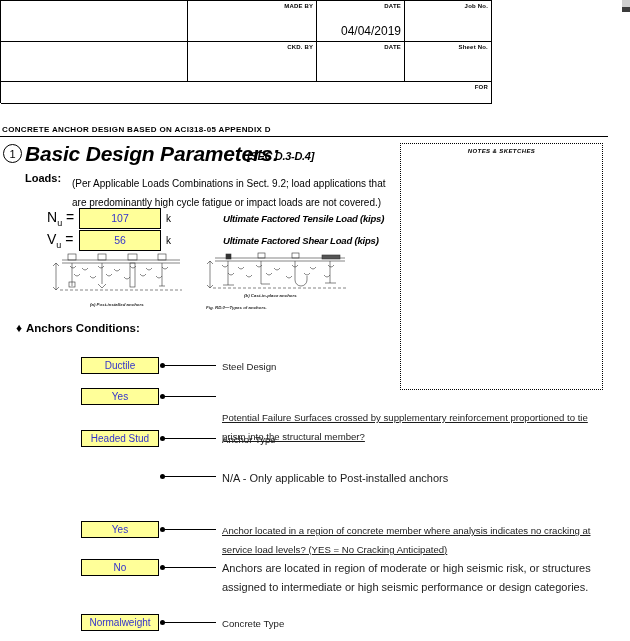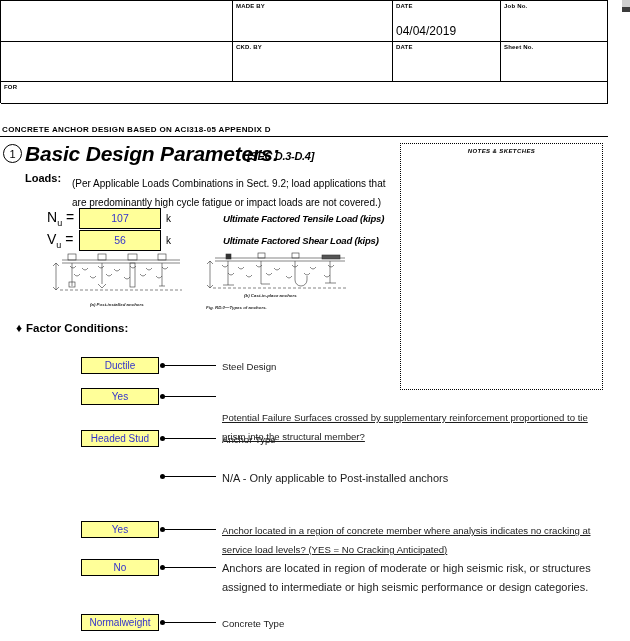--- a/index.html
+++ b/index.html
@@ -14,25 +14,26 @@
     overflow: hidden;
     font-family: "Liberation Sans", sans-serif;
     color: #000000;
   }
 
   
   .titleblock {
     position: absolute;
     left: 0px;
     top: 0px;
-    width: 608px;
+    width: 492px;
     height: 103px;
     border-top: 1px solid #000;
     border-left: 1px solid #000;
     box-sizing: border-box;
+    text-align: right;
   }
   .tb-row {
     display: flex;
     box-sizing: border-box;
   }
   .tb-cell {
     position: relative;
     border-right: 1px solid #000;
     border-bottom: 1px solid #000;
     box-sizing: border-box;
@@ -390,21 +391,21 @@
       <line x1="180" y1="9" x2="180" y2="36"></line>
       <path d="M177 12 l3 -3 l3 3 M177 33 l3 3 l3 -3"></path>
     </g>
   </svg>
   <div class="fig-cap" style="left:60px; top:50px;">(a) Post-installed anchors</div>
   <div class="fig-cap" style="left:214px; top:41px;">(b) Cast-in-place anchors</div>
   <div class="fig-cap" style="left:176px; top:53px;">Fig. RD.0—Types of anchors.</div>
 </div>
 
 <div class="fc-bullet">♦</div>
-<div class="fc-title">Factor Conditions:</div>
+<div class="fc-title">Anchors Conditions:</div>
 
 <div class="fr-box" style="left:81px; top:357px;">Ductile</div>
 <div class="fr-dot" style="left:160px; top:363px;"></div>
 <div class="fr-line" style="left:164px; top:365px; width:52px;"></div>
 <div class="fr-text" style="left:222px; top:357px; width:380px;">Steel Design</div>
 
 <div class="fr-box" style="left:81px; top:388px;">Yes</div>
 <div class="fr-dot" style="left:160px; top:394px;"></div>
 <div class="fr-line" style="left:164px; top:396px; width:52px;"></div>
 <div class="fr-text" style="left:222px; top:408px; width:388px;text-decoration:underline;">Potential Failure Surfaces crossed by supplementary reinforcement proportioned to tie prism into the structural member?</div>

